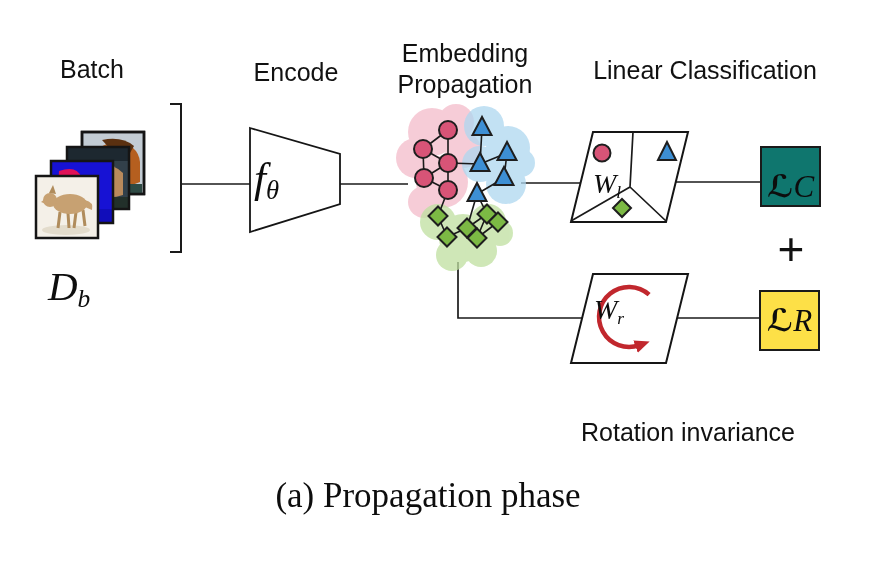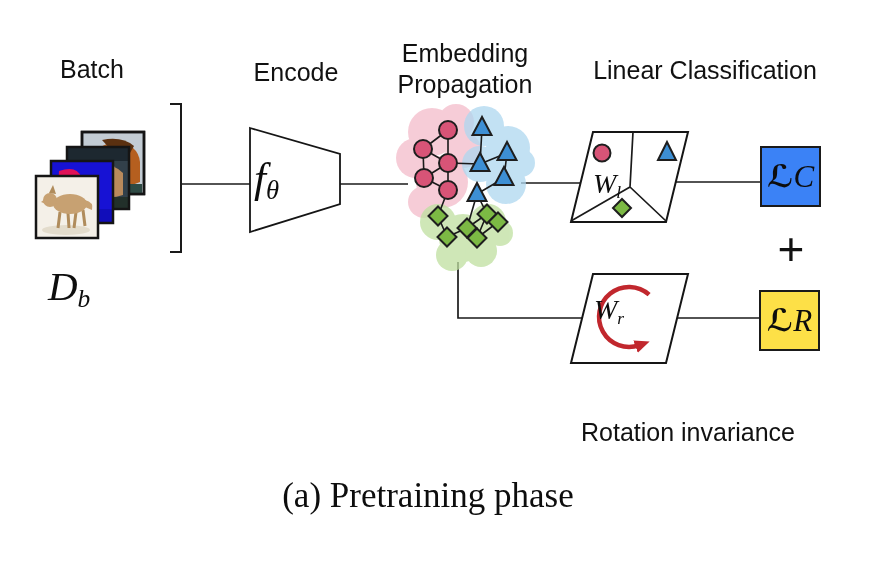--- a/index.html
+++ b/index.html
@@ -176,27 +176,27 @@
   <div class="math" style="left:254px;top:153px;width:80px;font-size:43px;">
     <span>f</span><span class="sub">θ</span>
   </div>
   <div class="math" style="left:593px;top:168px;width:80px;font-size:28px;">
     <span>W</span><span class="sub">l</span>
   </div>
   <div class="math" style="left:594px;top:294px;width:80px;font-size:28px;">
     <span>W</span><span class="sub">r</span>
   </div>
 
-  <div class="lossbox" style="left: 760px; top: 146px; background-color: #3b82f6;">
+  <div class="lossbox" style="left: 760px; top: 146px; background-color: #0f766e; align-items: flex-end;">
     <span><span class="scrL">ℒ</span><span class="sub">C</span></span>
   </div>
   <div class="plus" style="left:761px;top:226px;width:60px;">
     <span>+</span>
   </div>
   <div class="lossbox" style="left: 759px; top: 290px; background-color: #fde047;">
     <span><span class="scrL">ℒ</span><span class="sub">R</span></span>
   </div>
 
   <div class="caption" style="left:168px;top:476px;width:520px;">
-    <span>(a) Pretraining phase</span>
+    <span>(a) Propagation phase</span>
   </div>
 
 </div>
 
 </body></html>

